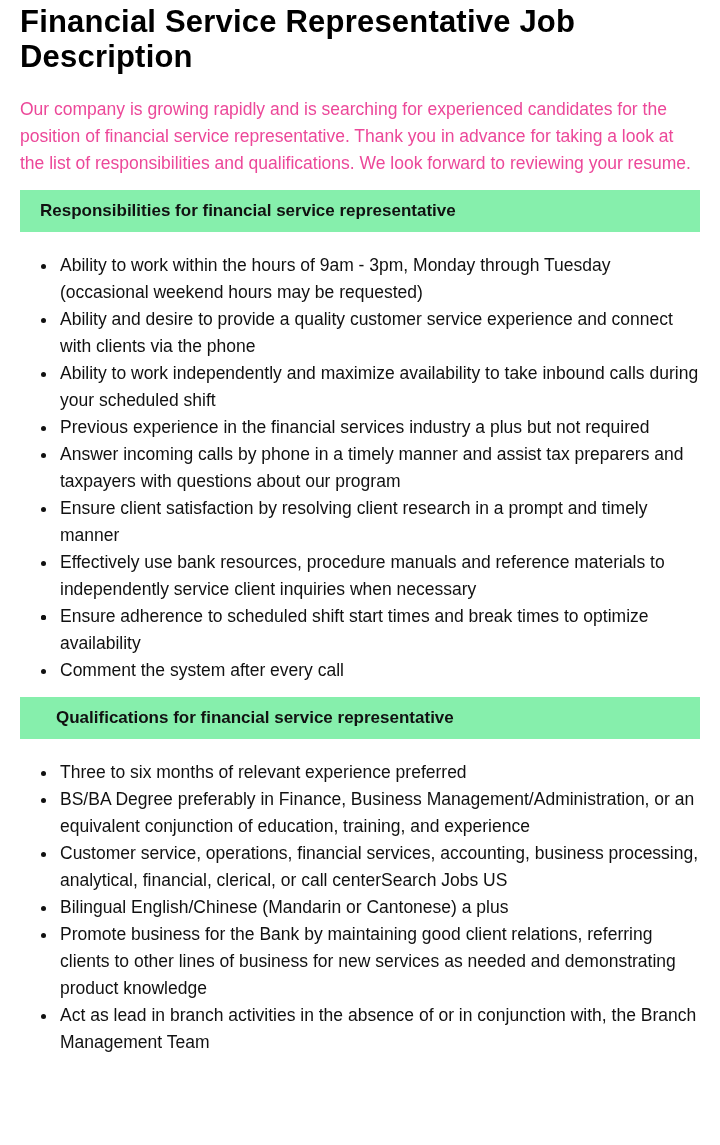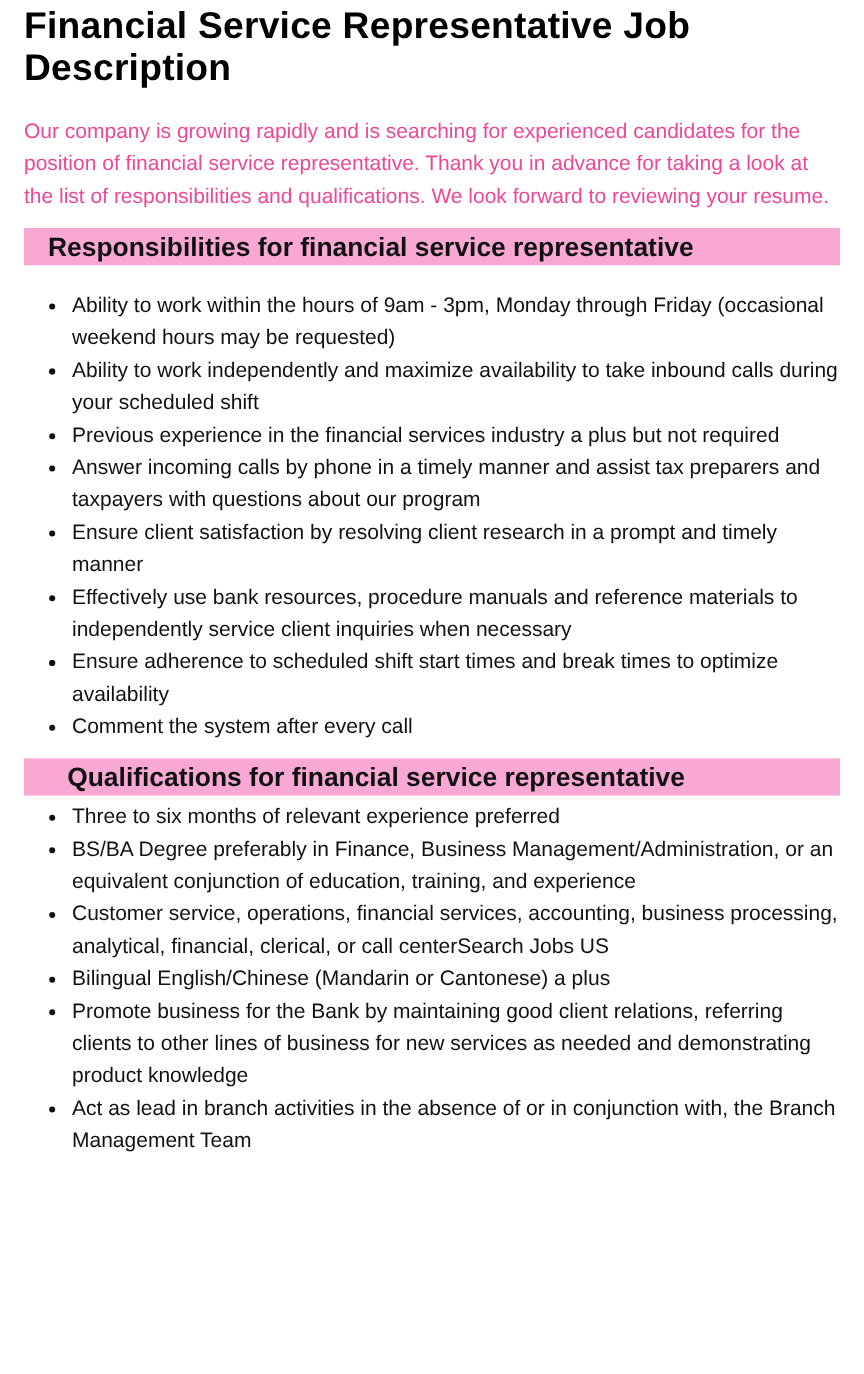--- a/index.html
+++ b/index.html
@@ -30,36 +30,36 @@
       letter-spacing: 0.2px;
     }
     .intro {
       margin: 22px 0 0 0;
       font-size: 17.5px;
       line-height: 27px;
       color: #ec4899;
     }
     .section-header {
       margin-top: 13px;
-      background: #f9a8d4;
-      height: 31px;
+      background: #86efac;
+      height: 42px;
       display: flex;
       align-items: center;
       padding-left: 20px;
-      font-size: 22px;
+      font-size: 17px;
       font-weight: bold;
       color: #111111;
     }
     ul.items {
       list-style: none;
       margin: 0;
       padding: 0;
     }
     ul.items.resp { margin-top: 20px; }
-    ul.items.qual { margin-top: 4px; }
+    ul.items.qual { margin-top: 20px; }
     ul.items li {
       position: relative;
       padding-left: 40px;
       font-size: 17.5px;
       line-height: 27px;
       color: #111111;
     }
     ul.items li .bullet {
       position: absolute;
       left: 21px;
@@ -75,22 +75,22 @@
 <body>
 
 <div class="page">
   <h1 class="page-title">Financial Service Representative Job Description</h1>
 
   <p class="intro">Our company is growing rapidly and is searching for experienced candidates for the position of financial service representative. Thank you in advance for taking a look at the list of responsibilities and qualifications. We look forward to reviewing your resume.</p>
 
   <div class="section-header">Responsibilities for financial service representative</div>
 
   <ul class="items resp">
-    <li><span class="bullet"></span><span>Ability to work within the hours of 9am - 3pm, Monday through Friday (occasional weekend hours may be requested)</span></li>
-    <li><span class="bullet"></span></li>
+    <li><span class="bullet"></span><span>Ability to work within the hours of 9am - 3pm, Monday through Tuesday (occasional weekend hours may be requested)</span></li>
+    <li><span class="bullet"></span><span>Ability and desire to provide a quality customer service experience and connect with clients via the phone</span></li>
     <li><span class="bullet"></span><span>Ability to work independently and maximize availability to take inbound calls during your scheduled shift</span></li>
     <li><span class="bullet"></span><span>Previous experience in the financial services industry a plus but not required</span></li>
     <li><span class="bullet"></span><span>Answer incoming calls by phone in a timely manner and assist tax preparers and taxpayers with questions about our program</span></li>
     <li><span class="bullet"></span><span>Ensure client satisfaction by resolving client research in a prompt and timely manner</span></li>
     <li><span class="bullet"></span><span>Effectively use bank resources, procedure manuals and reference materials to independently service client inquiries when necessary</span></li>
     <li><span class="bullet"></span></li>
     <li><span class="bullet"></span><span>Ensure adherence to scheduled shift start times and break times to optimize availability</span></li>
     <li><span class="bullet"></span><span>Comment the system after every call</span></li>
   </ul>
 

